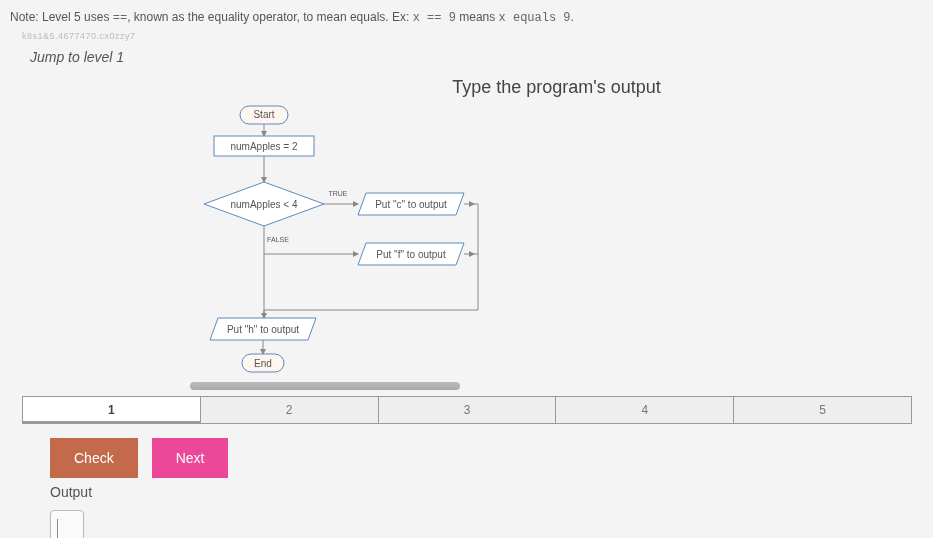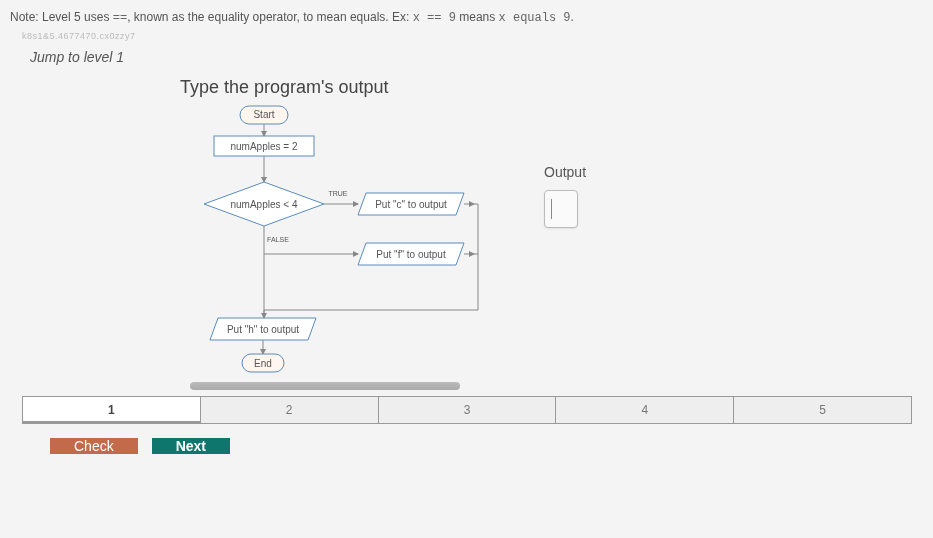--- a/index.html
+++ b/index.html
@@ -1,41 +1,41 @@
 <!DOCTYPE html>
 <html><head>
 <meta charset="utf-8">
 <style>
   * { box-sizing: border-box; margin: 0; padding: 0; }
   body { font-family: Arial, Helvetica, sans-serif; background: #f4f4f4; width: 933px; height: 538px; overflow: hidden; color: #555; }
   .note { padding: 10px 10px 6px 10px; font-size: 12px; color: #555; }
   .code { font-family: "Courier New", monospace; color: #666; }
   .watermark { font-size: 9px; color: #bbb; letter-spacing: .5px; padding-left: 22px; }
   .jumpto { padding: 8px 10px 8px 30px; font-size: 14px; color: #555; font-style: italic; }
-  .title { text-align: left; font-size: 18px; color: #444; padding: 4px 0 6px 0; margin-left: 180px; }
+  .title { text-align: center; font-size: 18px; color: #444; padding: 4px 0 6px 0; margin-left: 180px; }
 
-  .workarea { display: flex; flex-direction: row; padding: 0 10px 0 50px; gap: 64px; height: 290px; }
+  .workarea { display: flex; flex-direction: column; padding: 0 10px 0 50px; gap: 40px; height: 290px; }
   .flowchart { position: relative; width: 430px; height: 280px; flex: none; }
   svg.fc { position:absolute; left:0; top:0; }
   .scroll-strip { position: absolute; left: 140px; bottom: -6px; height: 8px; width: 270px; background: linear-gradient(#bbb,#aaa); border-radius: 4px; }
 
   .outpanel { flex: 1; padding-top: 60px; }
   .outlabel { font-size: 14px; color: #555; margin-bottom: 10px; }
   .outbox { width: 34px; height: 38px; background: #fafafa; border: 1px solid #bbb; border-radius: 4px; box-shadow: 0 1px 2px rgba(0,0,0,.08); padding: 4px 6px; font-family: "Courier New", monospace; font-size: 14px; color: #333; display: flex; align-items: center; }
   .cursor { width: 1px; height: 20px; background: #888; }
 
   .pager { display: flex; width: 890px; height: 28px; margin: 2px 10px 0 22px; border: 1px solid #999; background: #eee; overflow:hidden; }
   .pager div { flex: 1; text-align: center; font-size: 12px; line-height: 26px; border-right: 1px solid #999; color:#777; }
   .pager div:last-child { border-right: none; }
   .pager .active { background: #fff; font-weight:bold; border-bottom:2px solid #999; color:#444; }
 
   .btnrow { display:flex; gap:14px; padding: 14px 0 0 50px; }
-  .btn { padding: 0 24px; font-size: 14px; border:none; color:#fff; cursor:pointer; }
+  .btn { padding: 12px 24px; font-size: 14px; border:none; color:#fff; cursor:pointer; }
   .btn.check { background:#c26a49; }
-  .btn.next  { background:#0f766e;font-weight:bold; }
+  .btn.next  { background:#ec4899; }
 </style>
 </head>
 <body>
 
 <div class="note">
   <span>Note: Level 5 uses </span><span class="code">==</span><span>, known as the equality operator, to mean equals. Ex: </span><span class="code">x == 9</span><span> means </span><span class="code">x equals 9</span><span>.</span>
 </div>
 
 <div class="watermark">k8s1&amp;5.4677470.cx0zzy7</div>
 <div class="jumpto">Jump to level 1</div>

